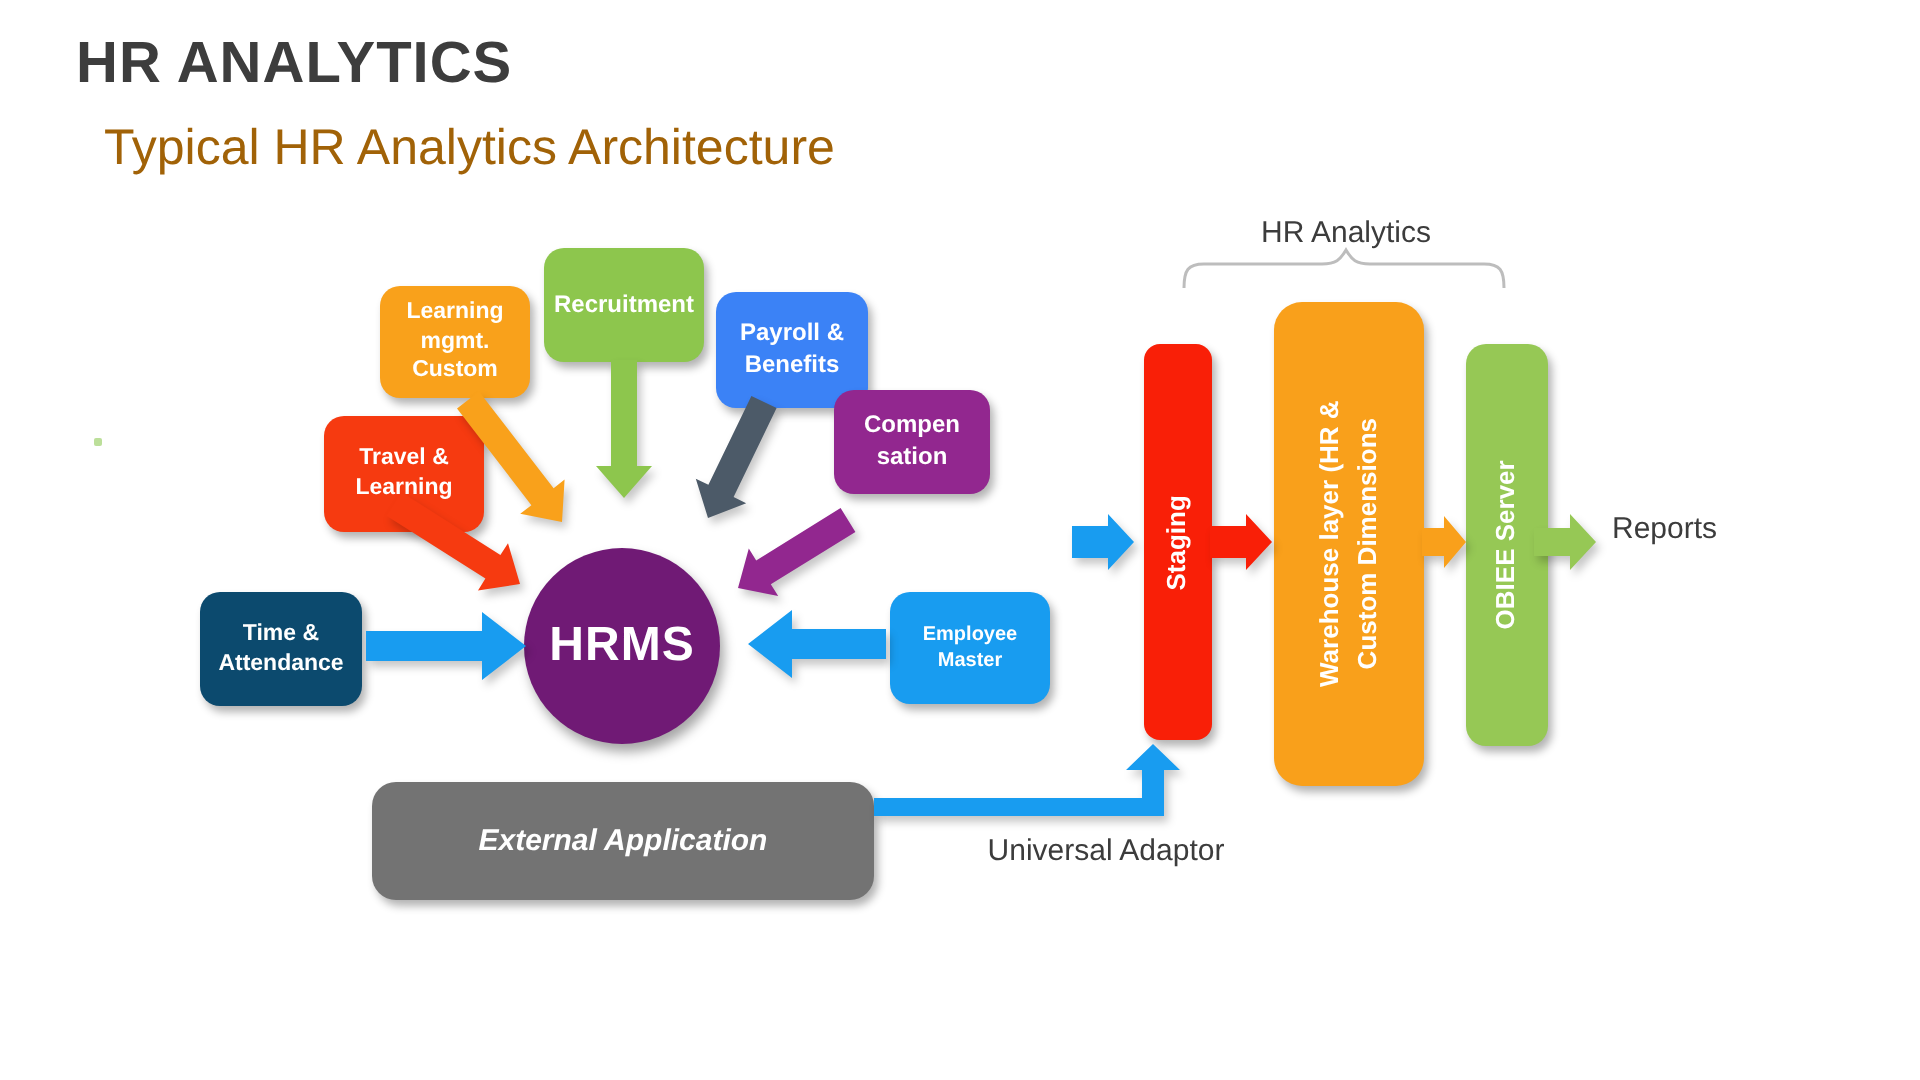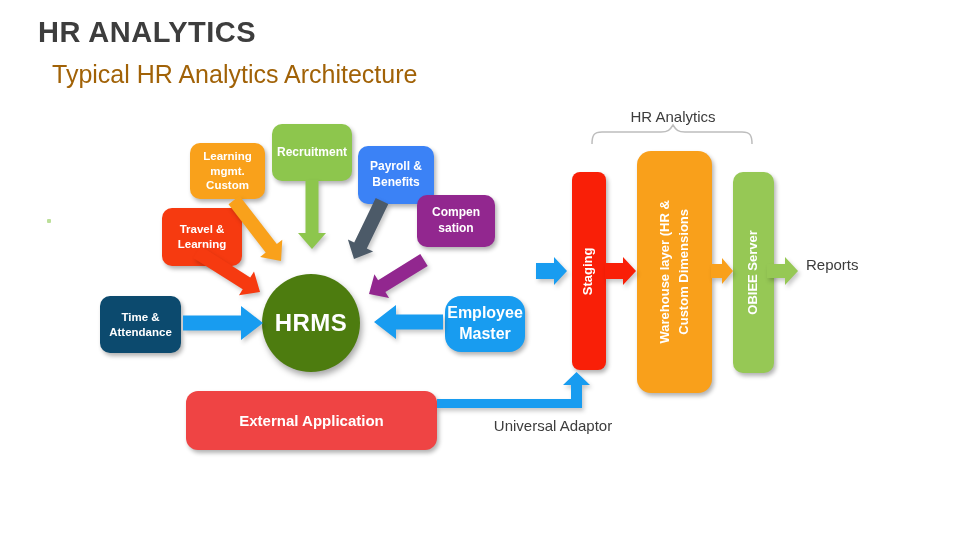--- a/index.html
+++ b/index.html
@@ -20,21 +20,21 @@
     display:flex; flex-direction:column; align-items:center; justify-content:center;
     color:#fff; font-weight:bold; font-size:11.5px; line-height:1.3; text-align:center;
     box-shadow:2px 3px 4px rgba(0,0,0,0.3);
   }
   .box-travel      {left:123px; top:208px; width:80px;  height:58px;margin-left:39px;}
   .box-learning    {left:190px; top:143px; width:75px;  height:56px;}
   .box-recruitment {left:272px; top:124px; width:80px;  height:57px; font-size:12px;text-align:right;}
   .box-payroll     {left:358px; top:146px; width:76px;  height:58px; font-size:12px;}
   .box-compensation{left:417px; top:195px; width:78px;  height:52px; font-size:12px;}
   .box-time        {left:100px; top:296px; width:81px;  height:57px;}
-  .box-employee    {left:445px; top:296px; width:80px;  height:56px; font-size:16px;border-radius:16px;}
+  .box-employee    {left:445px; top:296px; width:80px;  height:56px; font-size:10px;}
   .box-external    {left:186px; top:391px; width:251px; height:59px; font-size:15px; border-radius:12px;}
   .hub{
     position:absolute; left:262px; top:274px; width:98px; height:98px;
     border-radius:50%; display:flex; align-items:center; justify-content:center;
     color:#fff; font-weight:bold; font-size:24px; letter-spacing:0.5px;
     box-shadow:2px 4px 6px rgba(0,0,0,0.35);
   }
   .vbox{
     position:absolute; box-shadow:2px 3px 4px rgba(0,0,0,0.3);
   }
@@ -102,25 +102,25 @@
   <div class="box box-time" style="background-color: #0c4a6e;">
     <div>Time &amp;</div>
     <div>Attendance</div>
   </div>
 
   <div class="box box-employee" style="background-color: rgb(24, 156, 240);">
     <div>Employee</div>
     <div>Master</div>
   </div>
 
-  <div class="box box-external" style="background-color: #ef4444;">
+  <div class="box box-external" style="background-color: #737373; font-style: italic;">
     <div>External Application</div>
   </div>
 
-  <div class="hub" style="background-color: #4d7c0f; align-items: center;">
+  <div class="hub" style="background-color: #701a75; align-items: center;">
     <div>HRMS</div>
   </div>
 
   <div class="vbox vbox-staging" style="background-color: rgb(249, 31, 7);">
     <div class="vwrap">
       <div class="vtext">Staging</div>
     </div>
   </div>
 
   <div class="vbox vbox-warehouse" style="background-color: rgb(249, 160, 27);">

